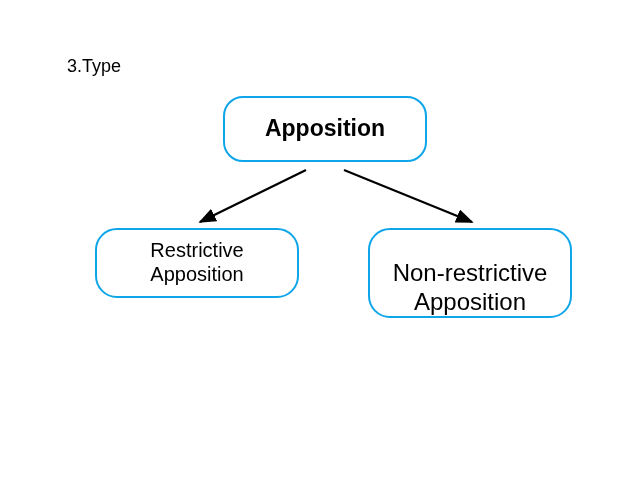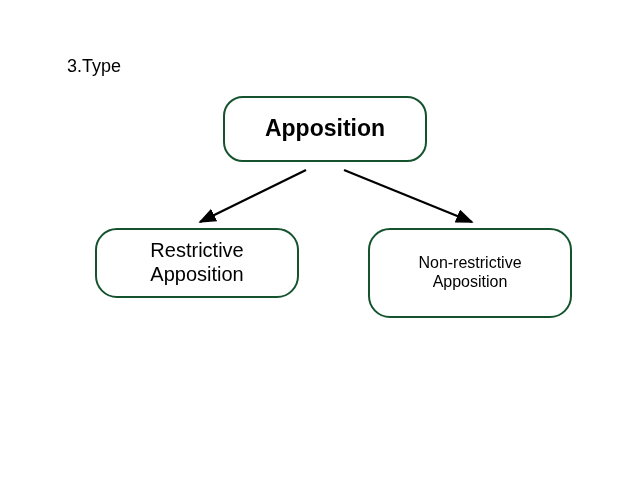--- a/index.html
+++ b/index.html
@@ -27,21 +27,21 @@
     left: 57px;
     top: 56px;
     font-size: 18px;
     color: #000000;
     letter-spacing: 0px;
     white-space: nowrap;
   }
   .node {
     position: absolute;
     box-sizing: border-box;
-    border: 2px solid #14532d;
+    border: 2px solid #0ea5e9;
     border-radius: 22px;
     background: #ffffff;
     display: flex;
     align-items: center;
     justify-content: center;
     text-align: center;
     color: #000000;
     line-height: 1.18;
   }
   #node-root {
@@ -59,21 +59,22 @@
     width: 204px;
     height: 70px;
     font-size: 20px;
     text-align: right;
   }
   #node-nonrestrictive {
     left: 358px;
     top: 228px;
     width: 204px;
     height: 90px;
-    font-size: 16px;
+    font-size: 24px;
+    align-items: flex-end;
   }
   .node-label {
     display: block;
     white-space: pre-line;
   }
   #connectors {
     position: absolute;
     left: 0; top: 0;
     width: 638px;
     height: 479px;

